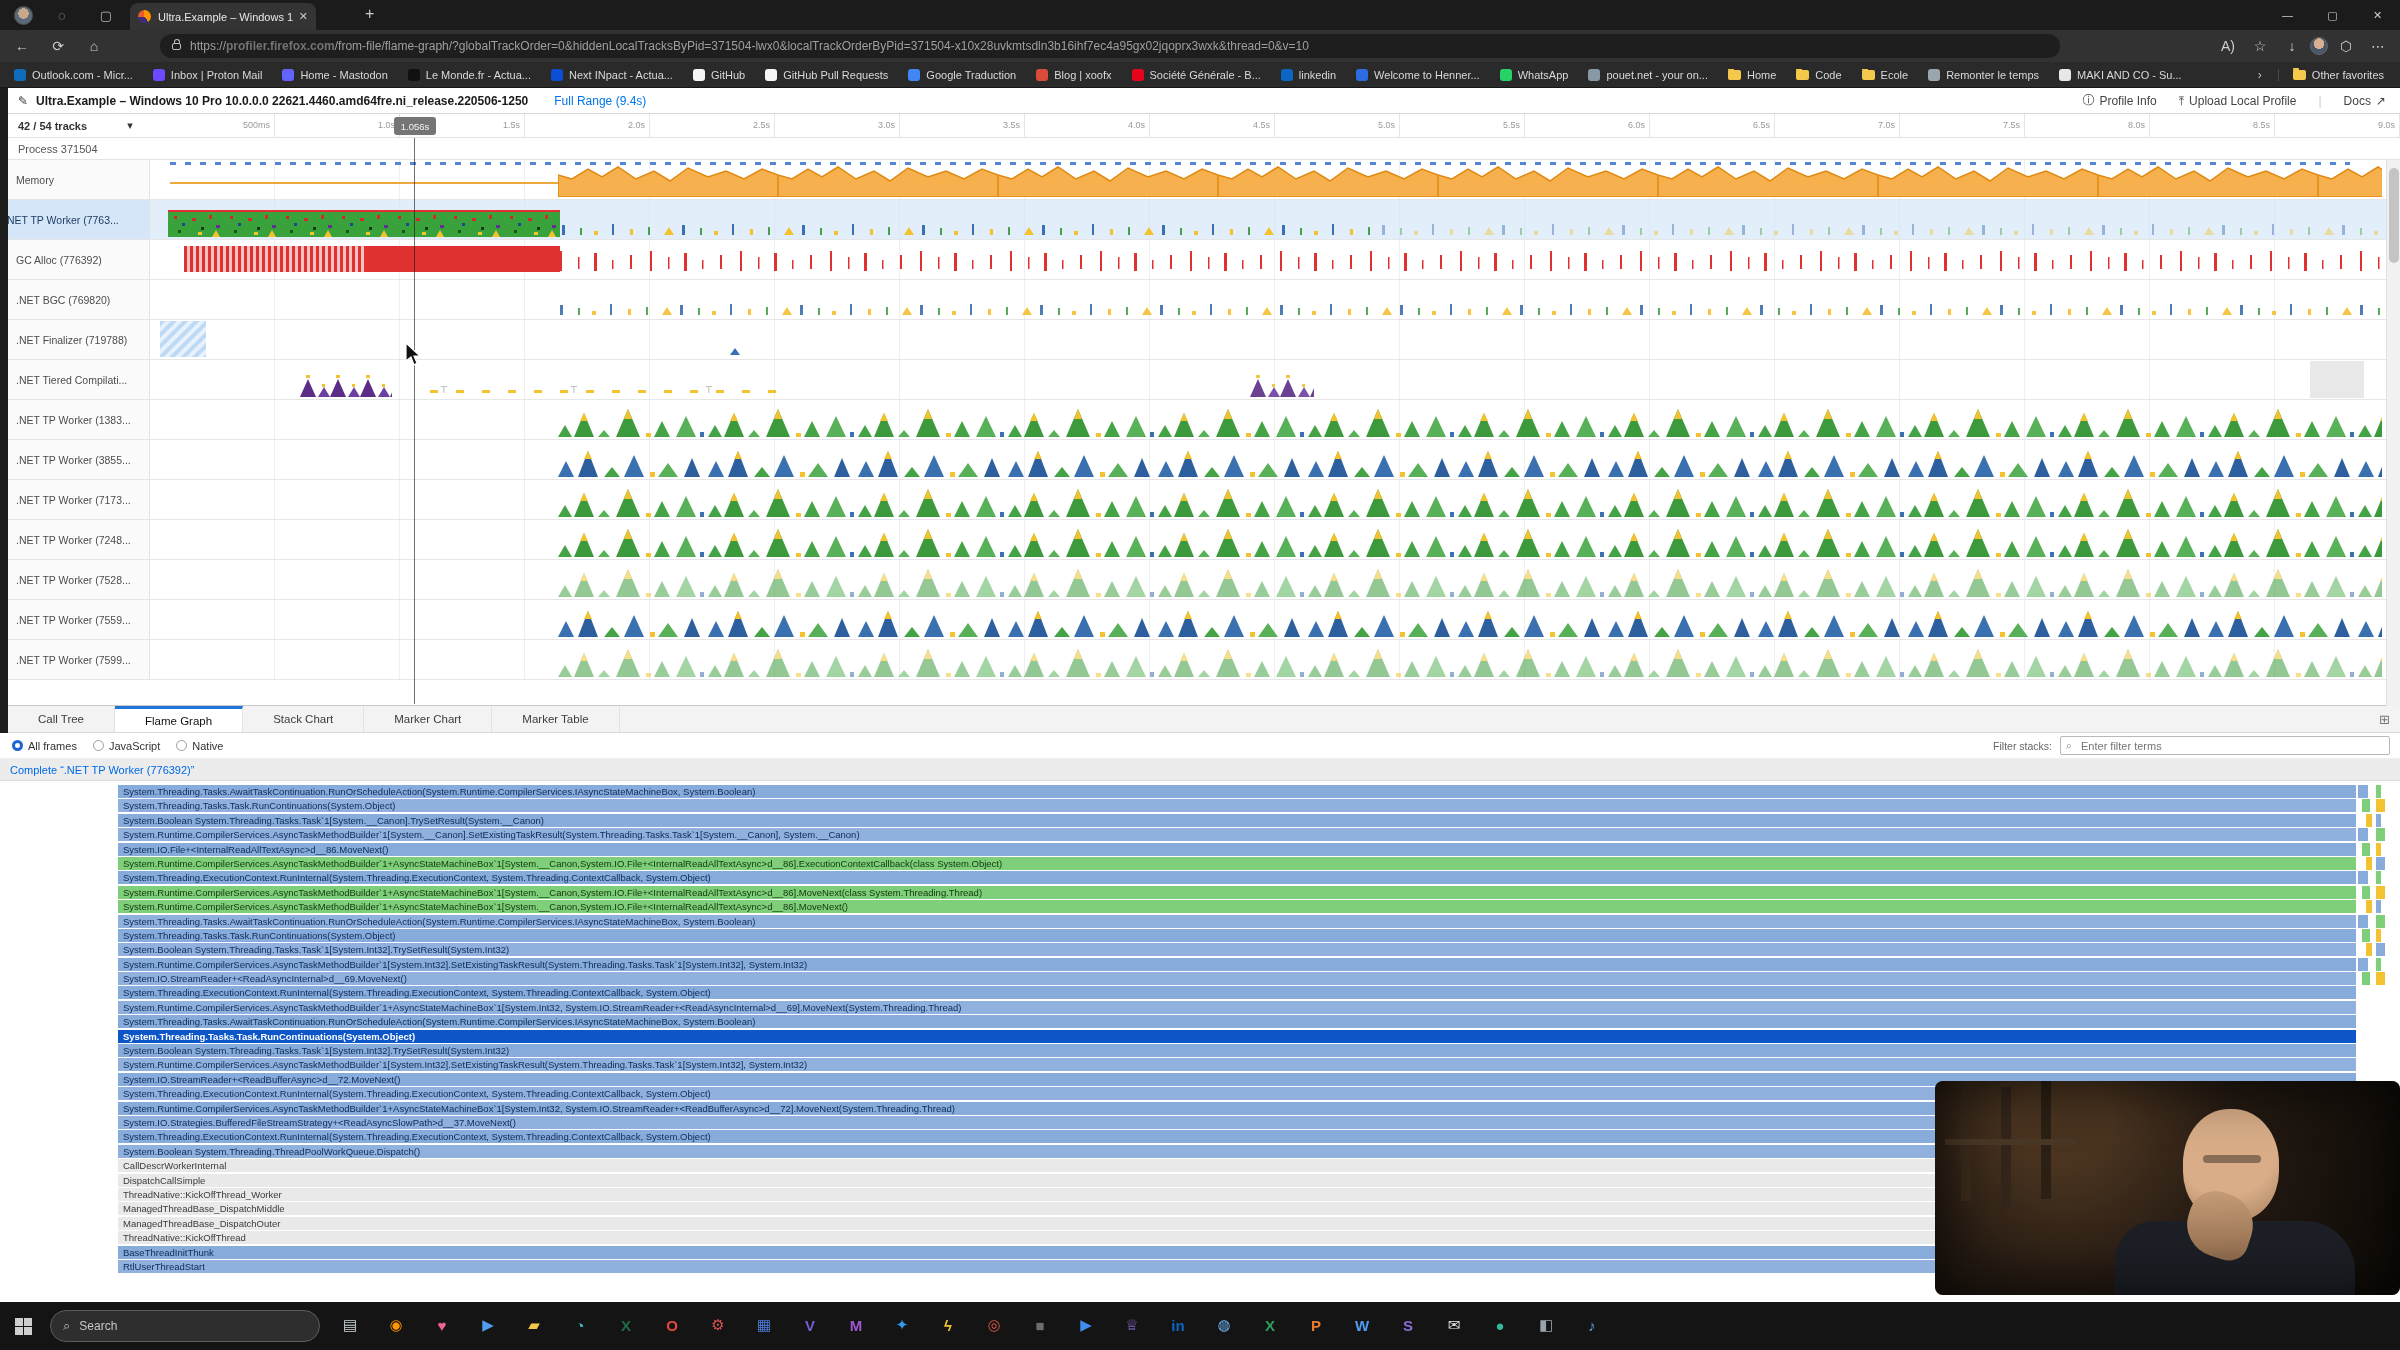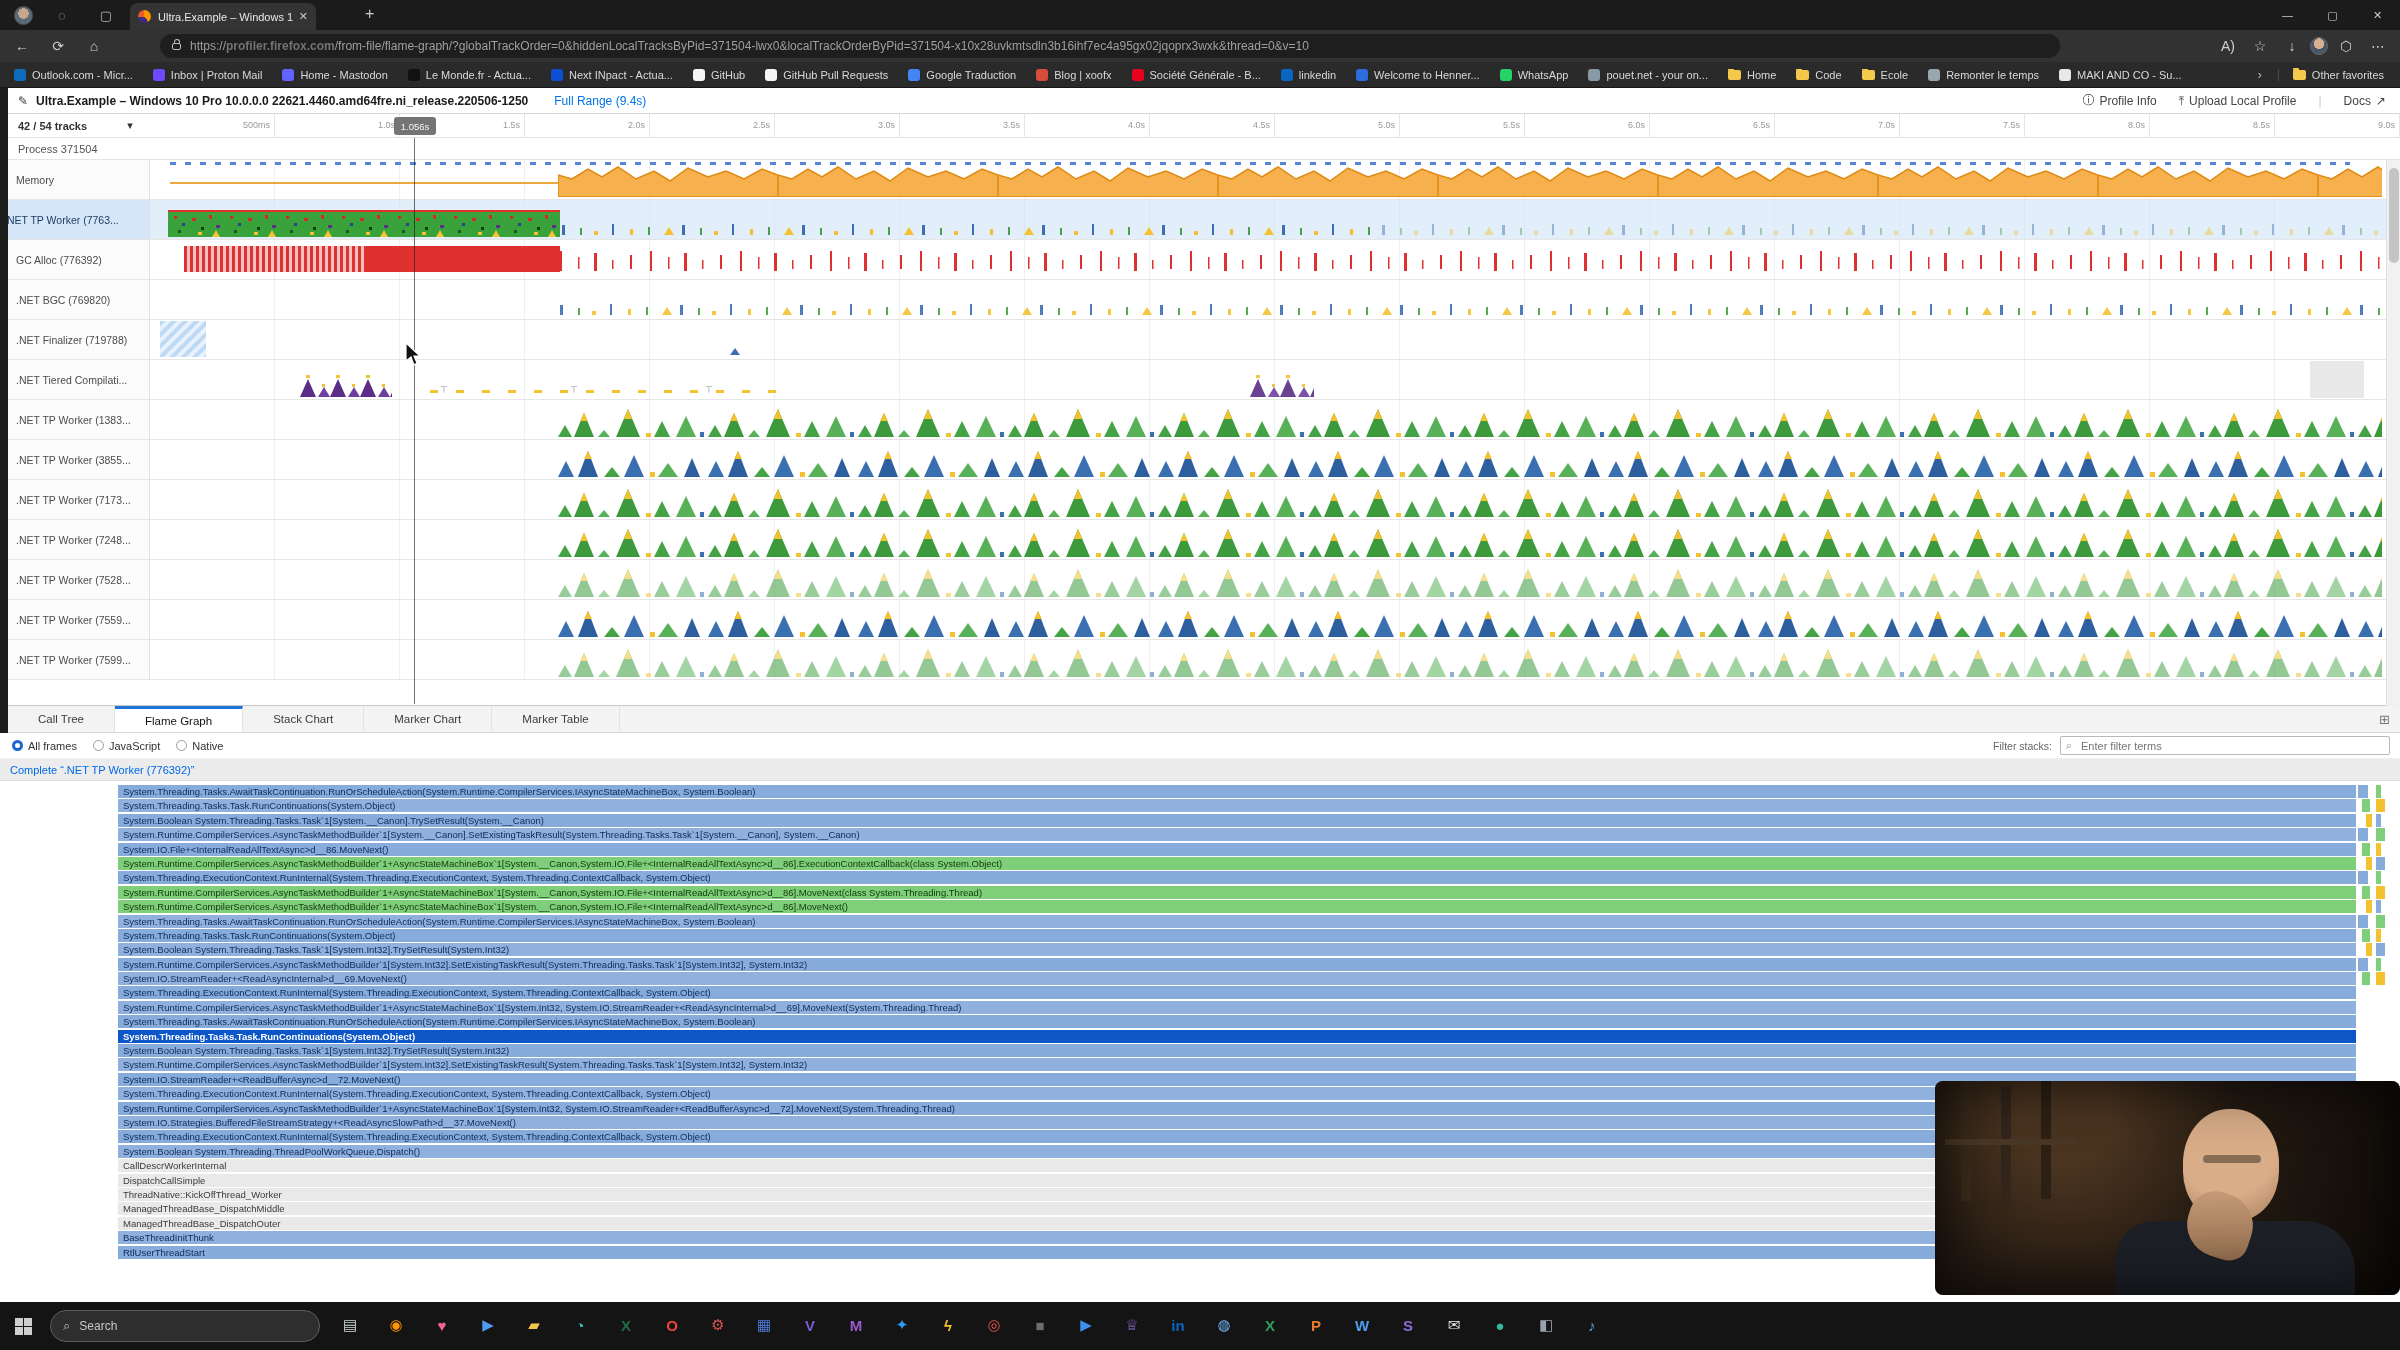--- a/index.html
+++ b/index.html
@@ -599,20 +599,21 @@
         <div class="frow b">System.Threading.ExecutionContext.RunInternal(System.Threading.ExecutionContext, System.Threading.ContextCallback, System.Object)</div>
         <div class="frow b">System.Runtime.CompilerServices.AsyncTaskMethodBuilder`1+AsyncStateMachineBox`1[System.Int32, System.IO.StreamReader+&lt;ReadBufferAsync&gt;d__72].MoveNext(System.Threading.Thread)</div>
         <div class="frow b">System.IO.Strategies.BufferedFileStreamStrategy+&lt;ReadAsyncSlowPath&gt;d__37.MoveNext()</div>
         <div class="frow b">System.Threading.ExecutionContext.RunInternal(System.Threading.ExecutionContext, System.Threading.ContextCallback, System.Object)</div>
         <div class="frow b">System.Boolean System.Threading.ThreadPoolWorkQueue.Dispatch()</div>
         <div class="frow n">CallDescrWorkerInternal</div>
         <div class="frow n">DispatchCallSimple</div>
         <div class="frow n">ThreadNative::KickOffThread_Worker</div>
         <div class="frow n">ManagedThreadBase_DispatchMiddle</div>
         <div class="frow n">ManagedThreadBase_DispatchOuter</div>
+        <div class="frow n">ThreadNative::KickOffThread</div>
         <div class="frow b">BaseThreadInitThunk</div>
         <div class="frow b">RtlUserThreadStart</div>
       </div>
     <div id="flame-frags">
         <div class="frag" style="left: 2358px; top: 4px; width: 10px; background: rgb(135, 171, 218);"></div>
         <div class="frag" style="left: 2376px; top: 4px; width: 5px; background: rgb(127, 206, 121);"></div>
         <div class="frag" style="left: 2362px; top: 18.4px; width: 8px; background: rgb(127, 206, 121);"></div>
         <div class="frag" style="left: 2376px; top: 18.4px; width: 9px; background: rgb(242, 194, 48);"></div>
         <div class="frag" style="left: 2366px; top: 32.8px; width: 6px; background: rgb(242, 194, 48);"></div>
         <div class="frag" style="left: 2376px; top: 32.8px; width: 5px; background: rgb(135, 171, 218);"></div>

